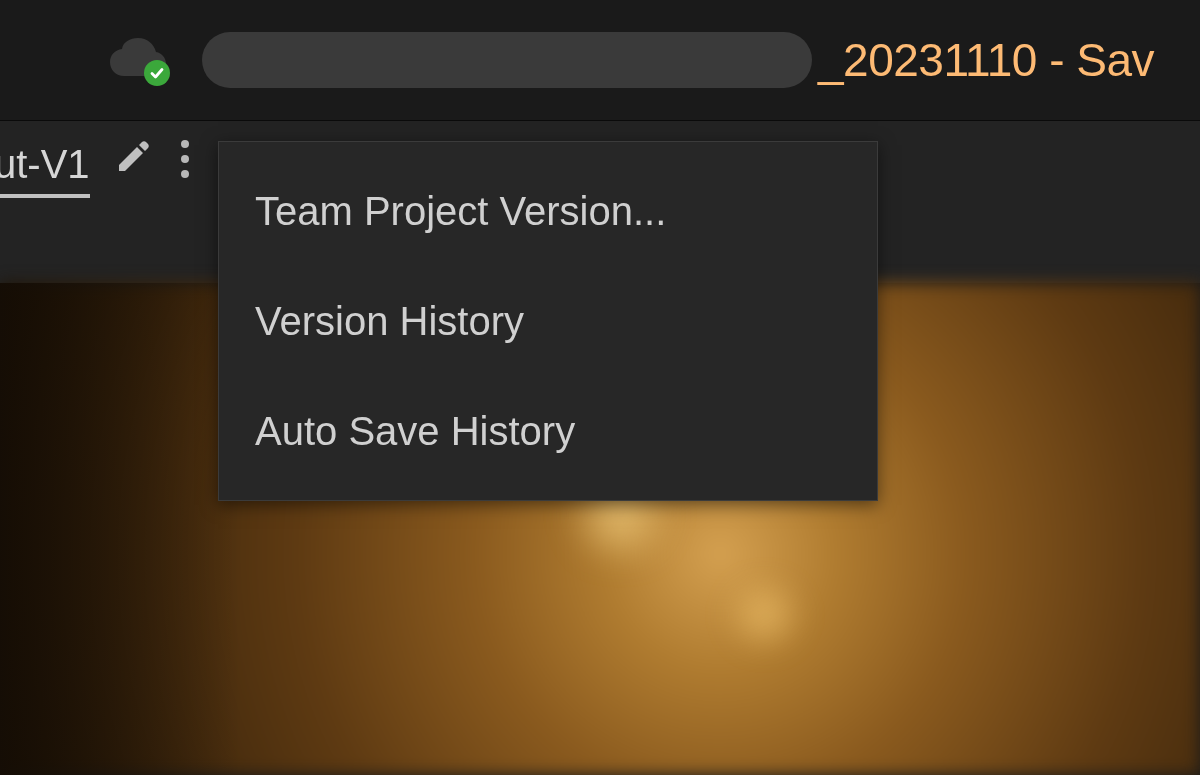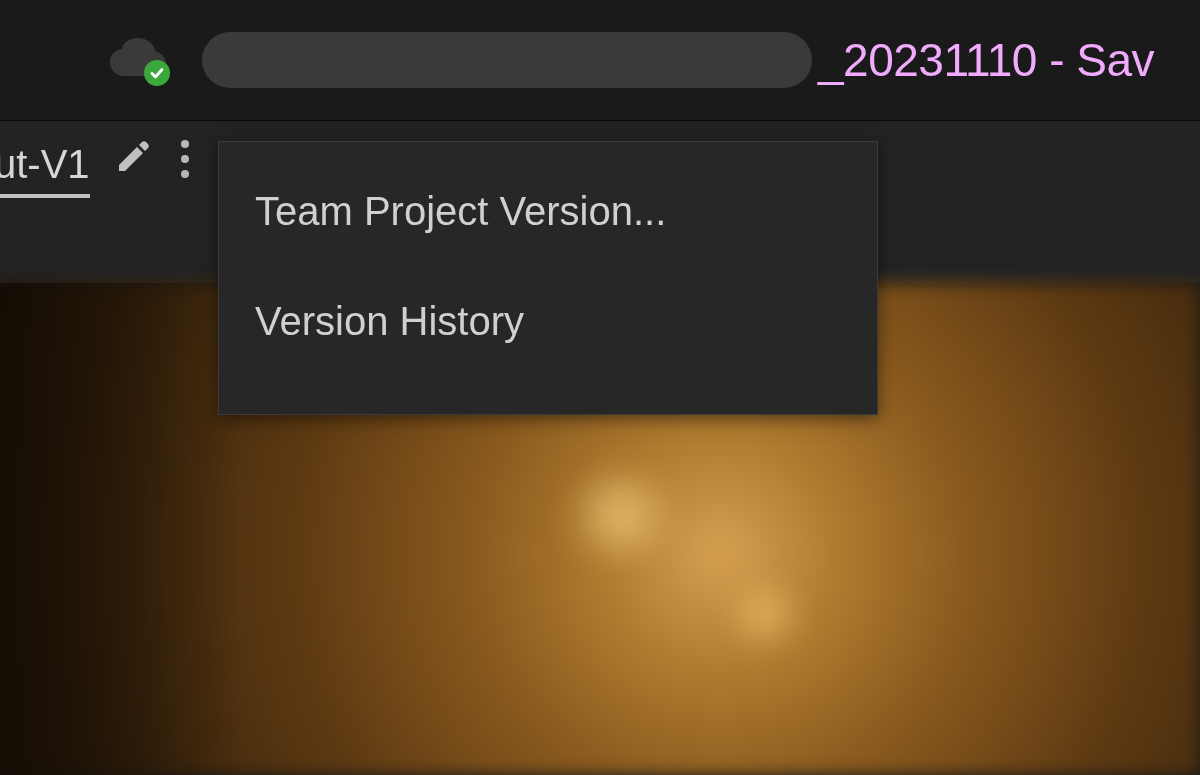--- a/index.html
+++ b/index.html
@@ -52,21 +52,21 @@
     .title-pill {
       margin-left: 36px;
       height: 56px;
       width: 610px;
       background: #3a3a3a;
       border-radius: 28px;
     }
     .title-suffix {
       margin-left: 6px;
       font-size: 46px;
-      color: #f0abfc;
+      color: #fdba74;
       white-space: nowrap;
       font-weight: 400;
       letter-spacing: -0.5px;
     }
     .divider-line {
       position: absolute;
       top: 120px;
       left: 0;
       right: 0;
       height: 1px;
@@ -210,13 +210,14 @@
     <div class="kebab-dot"></div>
     <div class="kebab-dot"></div>
   </div>
 </div>
 
 <div class="context-menu">
   <div class="menu-item">Team Project Version...</div>
   <div class="menu-separator"></div>
   <div class="menu-item">Version History</div>
   <div class="menu-separator"></div>
+  <div class="menu-item">Auto Save History</div>
 </div>
 
 </body></html>

